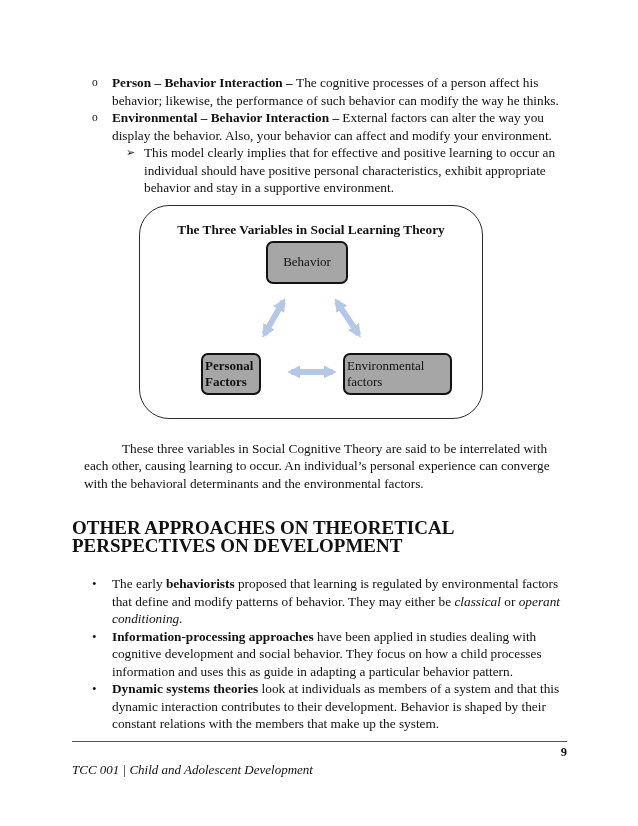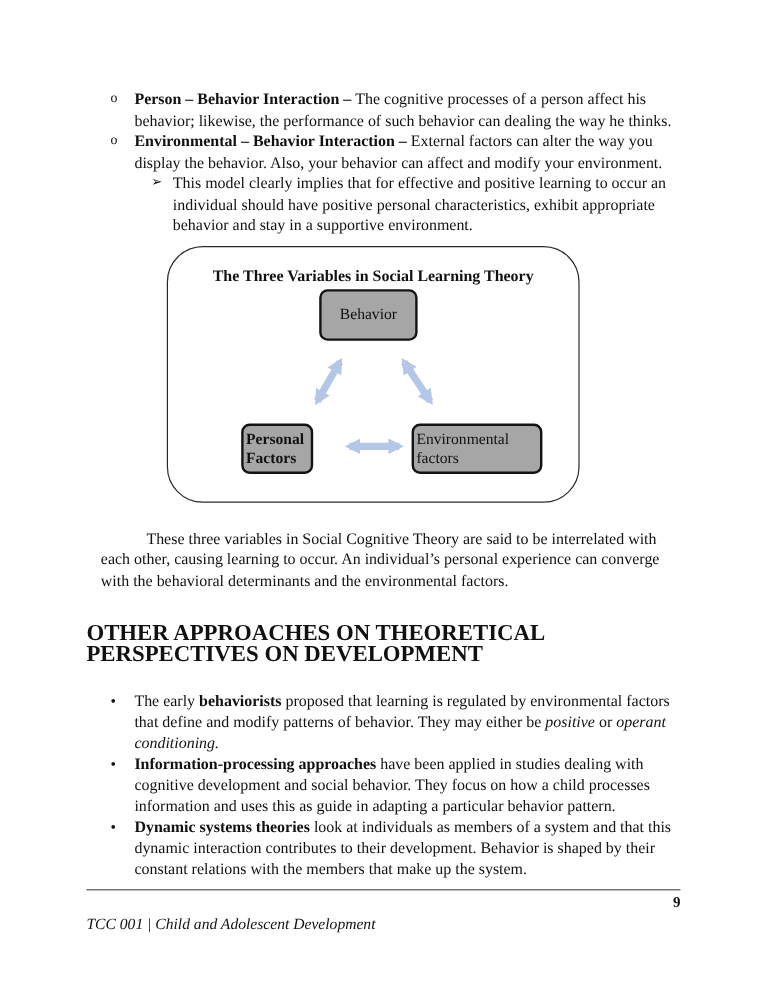--- a/index.html
+++ b/index.html
@@ -105,21 +105,21 @@
 </style>
 </head>
 <body>
 
 <div class="page">
   <div class="content">
 
     <div class="blist">
       <div class="bitem circle">
         <span class="marker">o</span>
-        <span class="txt"><span style="font-weight: bold;">Person – Behavior Interaction – </span><span>The cognitive processes of a person affect his behavior; likewise, the performance of such behavior can dealing the way he thinks.</span></span>
+        <span class="txt"><span style="font-weight: bold;">Person – Behavior Interaction – </span><span>The cognitive processes of a person affect his behavior; likewise, the performance of such behavior can modify the way he thinks.</span></span>
       </div>
       <div class="bitem circle">
         <span class="marker">o</span>
         <span class="txt"><span style="font-weight: bold;">Environmental – Behavior Interaction – </span><span>External factors can alter the way you display the behavior. Also, your behavior can affect and modify your environment.</span></span>
       </div>
       <div class="bitem sub">
         <span class="marker">➢</span>
         <span class="txt"><span>This model clearly implies that for effective and positive learning to occur an individual should have positive personal characteristics, exhibit appropriate behavior and stay in a supportive environment.</span></span>
       </div>
     </div>
@@ -141,21 +141,21 @@
       <div class="dbox environmental">Environmental factors</div>
     </div>
 
     <p class="para">These three variables in Social Cognitive Theory are said to be interrelated with each other, causing learning to occur. An individual’s personal experience can converge with the behavioral determinants and the environmental factors.</p>
 
     <h2 class="heading">OTHER APPROACHES ON THEORETICAL PERSPECTIVES ON DEVELOPMENT</h2>
 
     <div class="blist list2">
       <div class="bitem disc">
         <span class="marker">•</span>
-        <span class="txt"><span>The early </span><span style="font-weight: bold;">behaviorists</span><span> proposed that learning is regulated by environmental factors that define and modify patterns of behavior. They may either be </span><span style="font-style: italic;">positive</span><span> or </span><span style="font-style: italic;">operant conditioning.</span></span>
+        <span class="txt"><span>The early </span><span style="font-weight: bold;">behaviorists</span><span> proposed that learning is regulated by environmental factors that define and modify patterns of behavior. They may either be </span><span style="font-style: italic;">classical</span><span> or </span><span style="font-style: italic;">operant conditioning.</span></span>
       </div>
       <div class="bitem disc">
         <span class="marker">•</span>
         <span class="txt"><span style="font-weight: bold;">Information-processing approaches</span><span> have been applied in studies dealing with cognitive development and social behavior. They focus on how a child processes information and uses this as guide in adapting a particular behavior pattern.</span></span>
       </div>
       <div class="bitem disc">
         <span class="marker">•</span>
         <span class="txt"><span style="font-weight: bold;">Dynamic systems theories</span><span> look at individuals as members of a system and that this dynamic interaction contributes to their development. Behavior is shaped by their constant relations with the members that make up the system.</span></span>
       </div>
     </div>

